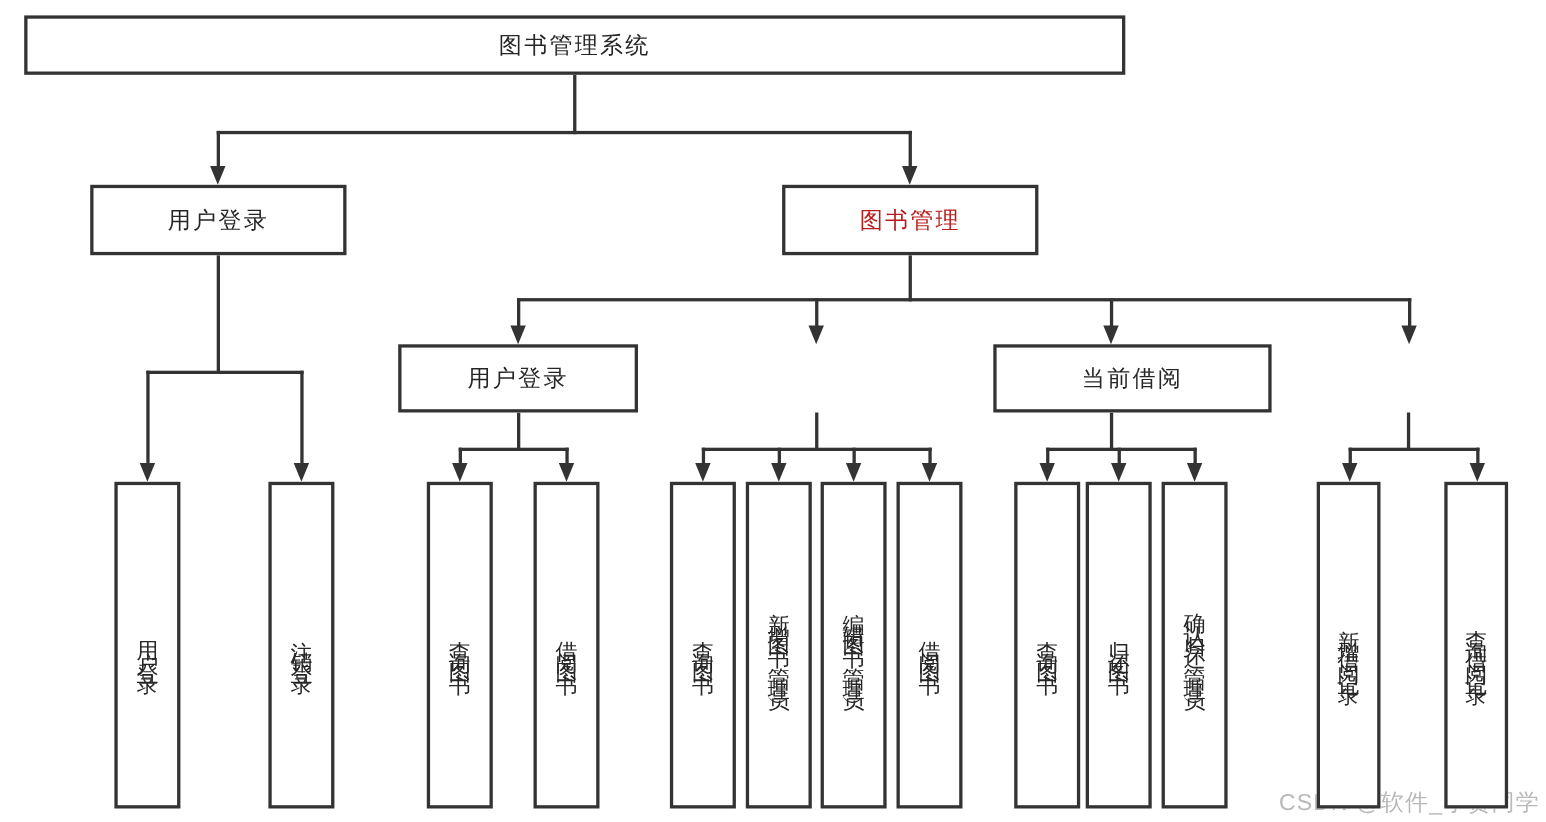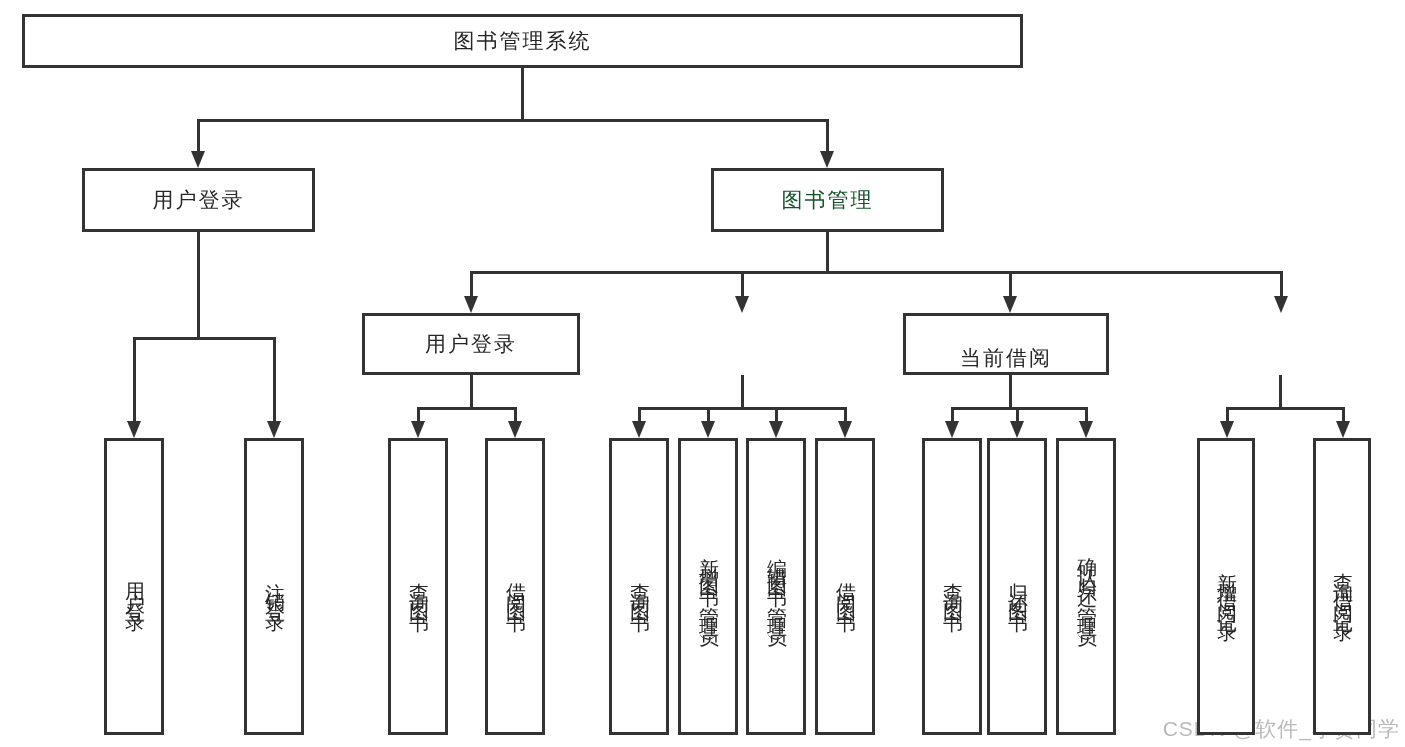--- a/index.html
+++ b/index.html
@@ -18,21 +18,20 @@
     border: 3px solid #333333;
     display: flex;
     align-items: center;
     justify-content: center;
     color: #262626;
   }
   .node-label {
     font-size: 21px;
     letter-spacing: 2px;
     white-space: nowrap;
-    font-family: Liberation Mono, monospace;
   }
   .node.vertical .node-label {
     writing-mode: vertical-rl;
     text-orientation: mixed;
     font-size: 20px;
     letter-spacing: 10px;
     white-space: normal;
   }
   .line { position: absolute; background: #333333; }
   .arrow {
@@ -108,27 +107,27 @@
     <div class="line" style="left: 1225.5px; top: 407px; width: 3px; height: 19px; background: rgb(51, 51, 51);"></div>
     <div class="arrow" style="left: 1220px; top: 421px; border-top-color: rgb(51, 51, 51);"></div>
     <div class="line" style="left: 1341.5px; top: 407px; width: 3px; height: 19px; background: rgb(51, 51, 51);"></div>
     <div class="arrow" style="left: 1336px; top: 421px; border-top-color: rgb(51, 51, 51);"></div>
     <div class="node" style="left: 22px; top: 14px; width: 1001px; height: 54px; border-color: rgb(51, 51, 51); background: rgb(255, 255, 255); color: rgb(38, 38, 38);">
       <span class="node-label">图书管理系统</span>
     </div>
     <div class="node" style="left: 82px; top: 168px; width: 233px; height: 64px; border-color: rgb(51, 51, 51); background: rgb(255, 255, 255); color: rgb(38, 38, 38);">
       <span class="node-label">用户登录</span>
     </div>
-    <div class="node" style="left: 711px; top: 168px; width: 233px; height: 64px; border-color: rgb(51, 51, 51); background: rgb(255, 255, 255); color: #14532d;">
+    <div class="node" style="left: 711px; top: 168px; width: 233px; height: 64px; border-color: rgb(51, 51, 51); background: rgb(255, 255, 255); color: #b91c1c;">
       <span class="node-label">图书管理</span>
     </div>
     <div class="node" style="left: 362px; top: 313px; width: 218px; height: 62px; border-color: rgb(51, 51, 51); background: rgb(255, 255, 255); color: rgb(38, 38, 38);">
       <span class="node-label">用户登录</span>
     </div>
-    <div class="node" style="left: 903px; top: 313px; width: 206px; height: 62px; border-color: rgb(51, 51, 51); background: rgb(255, 255, 255); color: rgb(38, 38, 38); align-items: flex-end;">
+    <div class="node" style="left: 903px; top: 313px; width: 253px; height: 62px; border-color: rgb(51, 51, 51); background: rgb(255, 255, 255); color: rgb(38, 38, 38);">
       <span class="node-label">当前借阅</span>
     </div>
     <div class="node vertical" style="left: 104px; top: 438px; width: 60px; height: 297px; border-color: rgb(51, 51, 51); background: rgb(255, 255, 255); color: rgb(38, 38, 38);">
       <span class="node-label">用户登录</span>
     </div>
     <div class="node vertical" style="left: 244px; top: 438px; width: 60px; height: 297px; border-color: rgb(51, 51, 51); background: rgb(255, 255, 255); color: rgb(38, 38, 38);">
       <span class="node-label">注销登录</span>
     </div>
     <div class="node vertical" style="left: 388px; top: 438px; width: 60px; height: 297px; border-color: rgb(51, 51, 51); background: rgb(255, 255, 255); color: rgb(38, 38, 38);">
       <span class="node-label">查询图书</span>

